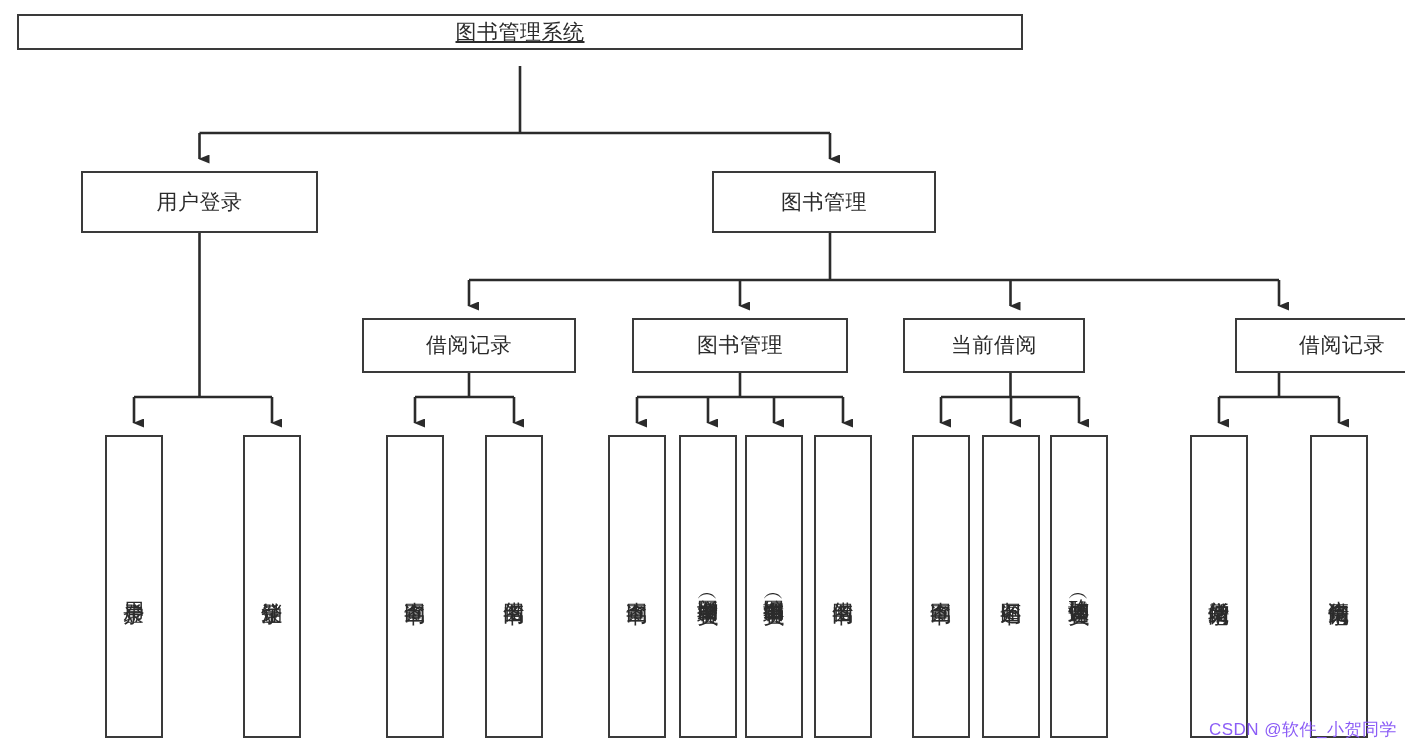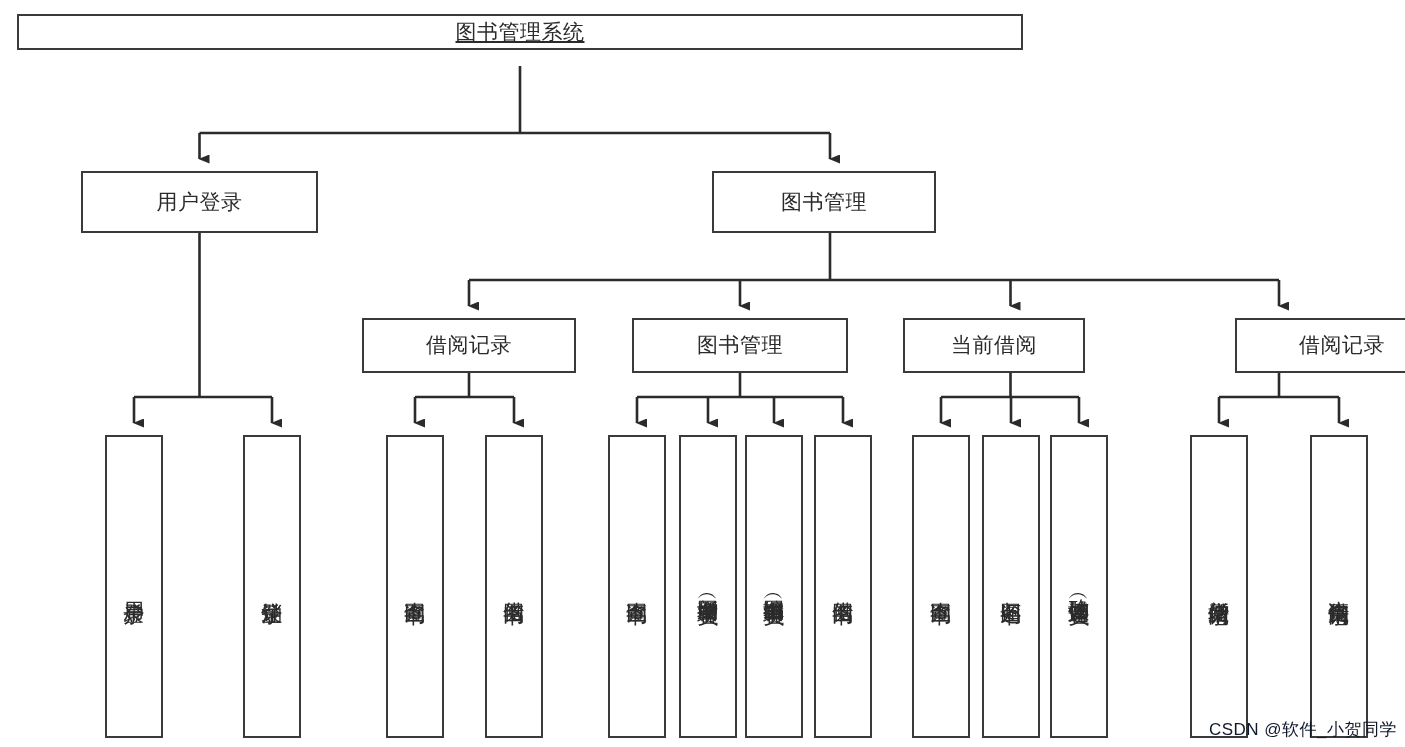--- a/index.html
+++ b/index.html
@@ -53,21 +53,21 @@
     font-size: 21px;
     line-height: 1.22;
     letter-spacing: 1px;
     white-space: nowrap;
   }
   #watermark {
     position: absolute;
     right: 8px;
     bottom: 6px;
     font-size: 17px;
-    color: #0f172a;
+    color: #8b5cf6;
     z-index: 5;
     white-space: nowrap;
     letter-spacing: 0.5px;
   }
 </style>
 </head>
 <body>
 
 <div id="canvas">
 

